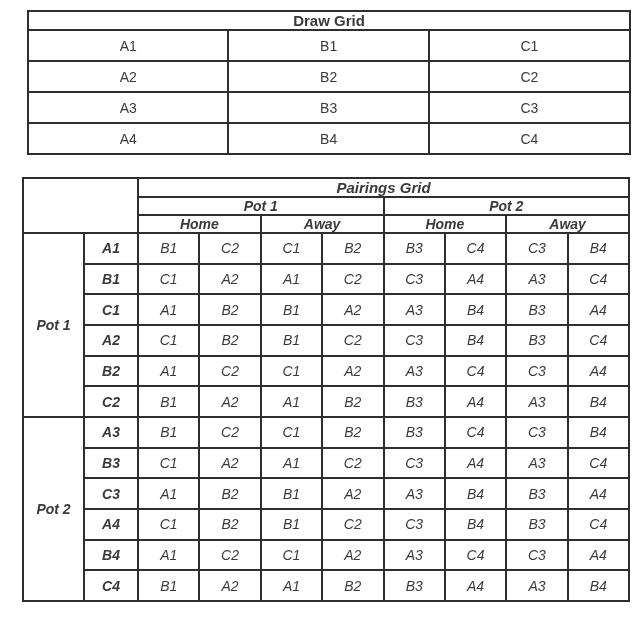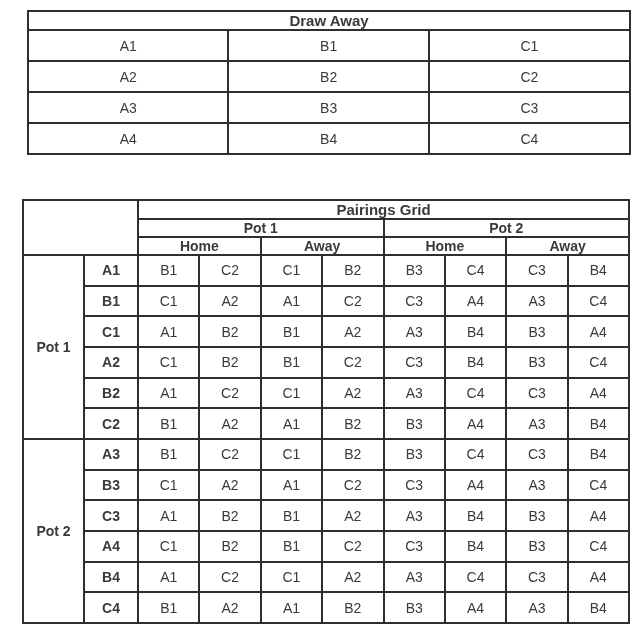--- a/index.html
+++ b/index.html
@@ -36,42 +36,43 @@
   #draw-grid {
     left: 27px;
     top: 10px;
     width: 604px;
     height: 145px;
   }
   #draw-grid .grid-title { font-size: 15px; }
 
   #pairings-grid {
     left: 22px;
-    top: 199px;
+    top: 177px;
     width: 608px;
     height: 425px;
+    font-style: italic;
   }
   #pairings-grid .grid-title { font-size: 15px; }
   #pairings-grid .corner-cell { background: #ffffff; }
   .pot-label, .team-label { font-weight: bold; }
 </style>
 </head>
 <body>
 
 <div class="sheet">
 
   <table id="draw-grid">
     <colgroup>
       <col style="width:33.3%">
         <col style="width:33.3%">
         <col style="width:33.4%">
     </colgroup>
     <thead>
       <tr>
-        <th class="grid-title" colspan="3">Draw Away</th>
+        <th class="grid-title" colspan="3">Draw Grid</th>
       </tr>
     </thead>
     <tbody>
       <tr>
         <td>A1</td>
         <td>B1</td>
         <td>C1</td>
       </tr>
       <tr>
         <td>A2</td>

